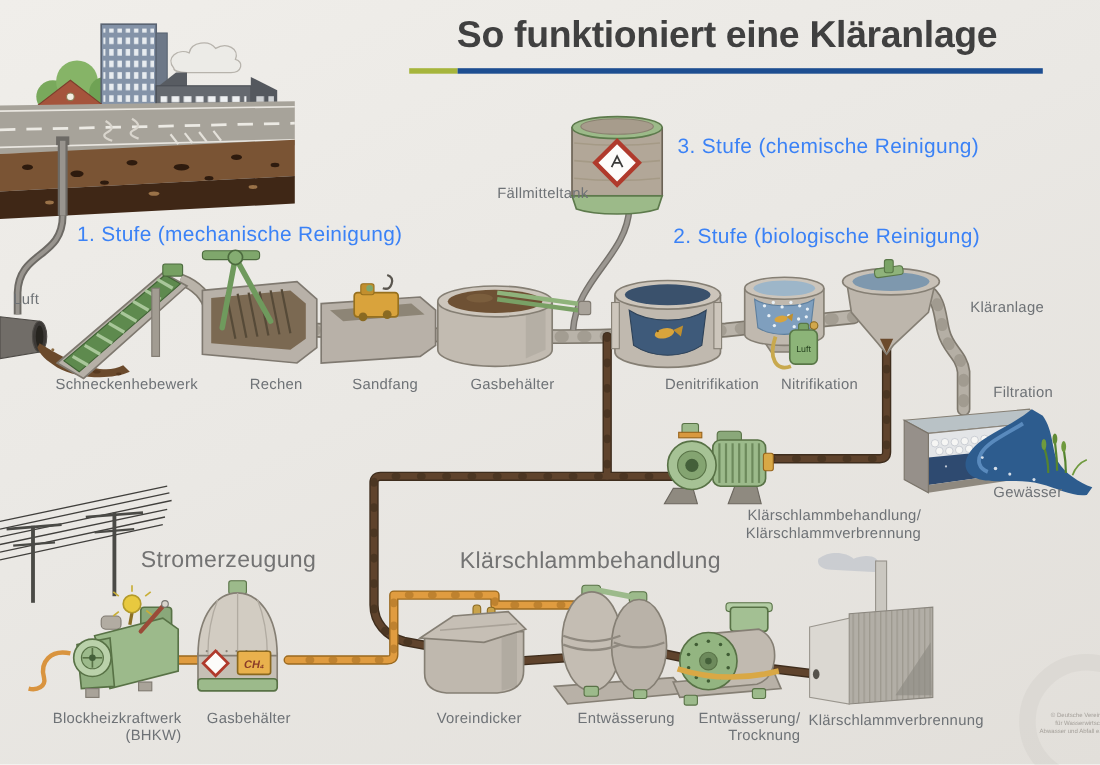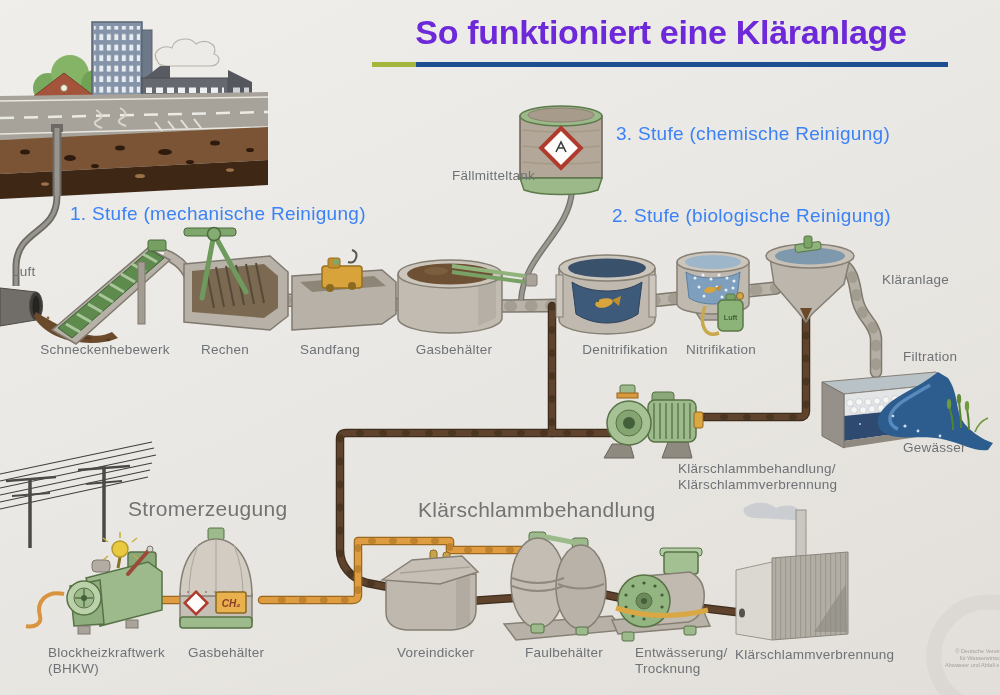--- a/index.html
+++ b/index.html
@@ -4,29 +4,29 @@
 <style>
   * { margin:0; padding:0; box-sizing:border-box; }
   html,body { width:1000px; height:695px; overflow:hidden; }
   body {
     font-family:"Liberation Sans", sans-serif;
     background:linear-gradient(155deg,#f0eeea 0%,#eae8e4 45%,#e2dfda 100%);
     position:relative; color:#6e7276;
   }
   .title {
     position:absolute; left:375px; top:13px; width:572px; text-align:center;
-    font-size:34px; font-weight:700; color:#6d28d9; letter-spacing:-0.3px;
+    font-size:34px; font-weight:700; color:#404040; letter-spacing:-0.3px;
   }
   .rule { position:absolute; top:62px; height:4.5px; }
   .rule-green { left:372px; width:44px; background:#a6b53c; }
   .rule-blue  { left:416px; width:532px; background:#1d4e91; }
   .stage { position:absolute; font-size:19px; color:#3b82f6; letter-spacing:.3px; white-space:nowrap; }
   .section { position:absolute; font-size:21px; color:#737373; letter-spacing:.3px; white-space:nowrap; }
-  .lbl { position:absolute; font-size:13.5px; color:#6e7276; letter-spacing:.25px; line-height:16px; white-space:nowrap; }
-  .center { text-align:center; }
+  .lbl { position:absolute; font-size:13.5px; color:#6e7276; letter-spacing:.25px; line-height:16px; white-space:nowrap;text-align:right; }
+  .center { }
   .lbl span { display:block; }
   .credit { position:absolute; left:920px; top:648px; width:130px; text-align:center;
             font-size:5.5px; line-height:7px; color:#a39f99; }
   .credit span { display:block; }
   svg.scene { position:absolute; left:0; top:0; }
   svg text { font-family:"Liberation Sans", sans-serif; }
 </style>
 </head>
 <body>
 
@@ -565,21 +565,21 @@
   <span>Klärschlammbehandlung/</span>
   <span>Klärschlammverbrennung</span>
 </div>
 
 <div class="lbl" style="left:48px;top:645px">
   <span>Blockheizkraftwerk</span>
   <span>(BHKW)</span>
 </div>
 <div class="lbl" style="left:188px;top:645px">Gasbehälter</div>
 <div class="lbl" style="left:397px;top:645px">Voreindicker</div>
-<div class="lbl" style="left:525px;top:645px">Faulbehälter</div>
+<div class="lbl" style="left:525px;top:645px">Entwässerung</div>
 <div class="lbl" style="left:635px;top:645px">
   <span>Entwässerung/</span>
   <span>Trocknung</span>
 </div>
 <div class="lbl" style="left:735px;top:647px">Klärschlammverbrennung</div>
 
 <div class="credit">
   <span>© Deutsche Vereinigung</span>
   <span>für Wasserwirtschaft,</span>
   <span>Abwasser und Abfall e. V. (DWA)</span>

